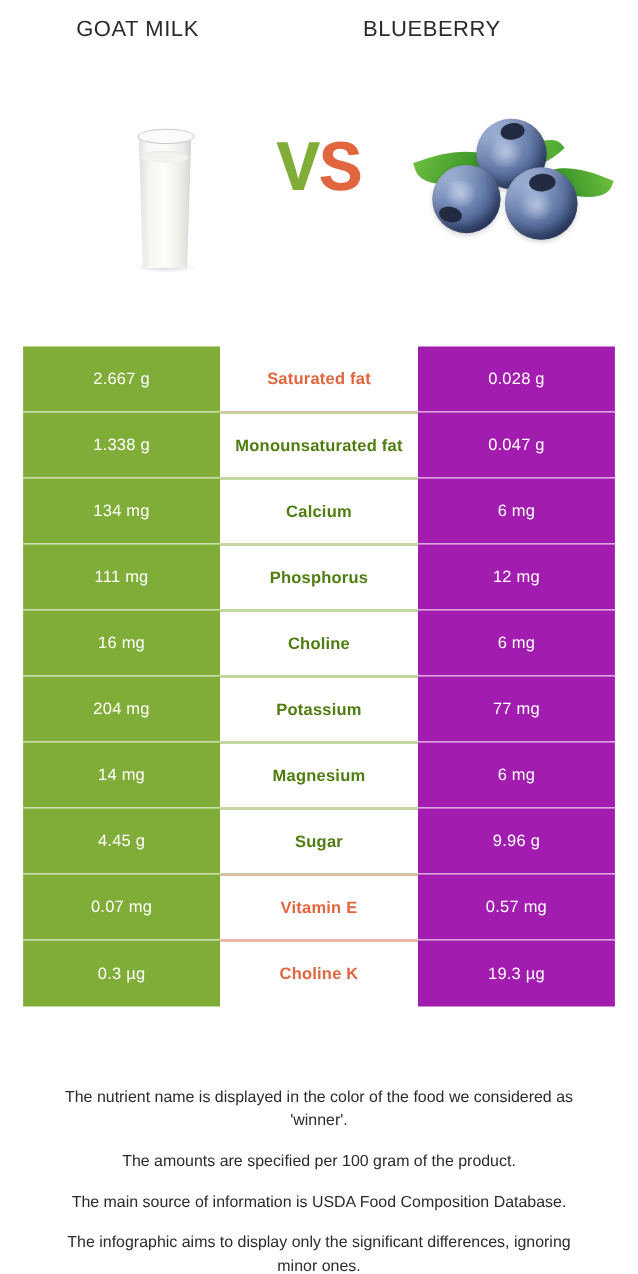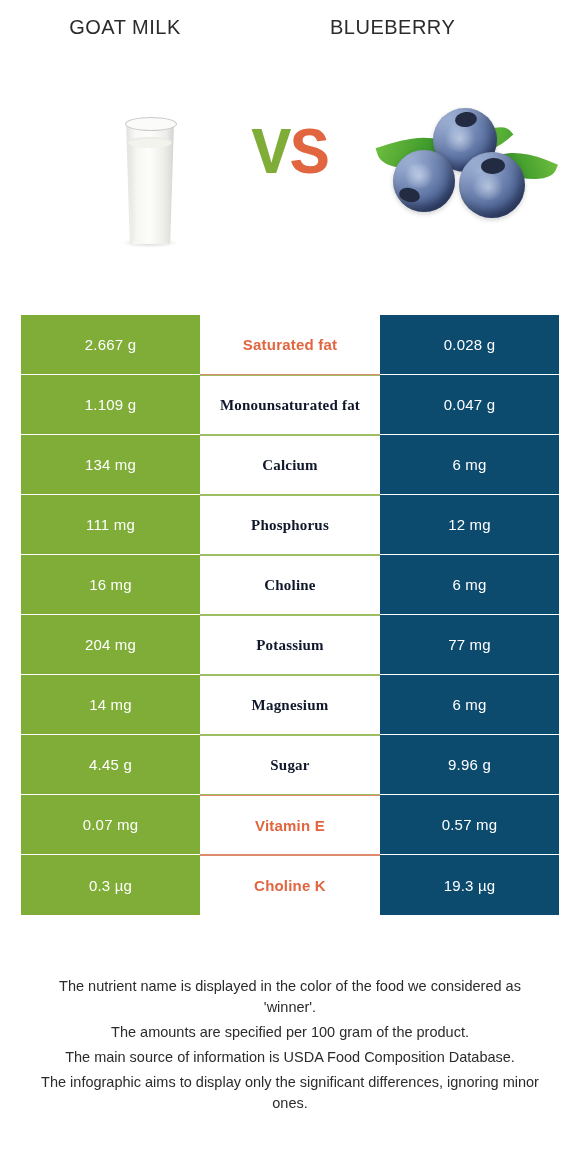--- a/index.html
+++ b/index.html
@@ -210,32 +210,31 @@
     color: #ffffff;
     border-bottom: 1.5px solid #ffffff;
   }
   .cell-mid {
     width: 180px;
     background: #ffffff;
     font-weight: 700;
   }
   .cell-right {
     width: 179px;
-    background: #0c4a6e;
+    background: #a21caf;
     color: #ffffff;
     border-bottom: 1.5px solid #ffffff;
   }
   .row:last-child .cell-left,
   .row:last-child .cell-right { border-bottom: none; }
 
   .cell-mid.win-green {
-    color: #0f172a;
+    color: #4d7c0f;
     border-top: 1px solid #9dbd63;
     border-bottom: 1px solid #9dbd63;
-    font-family: Liberation Serif, serif;
   }
   .cell-mid.win-orange {
     color: #e1653f;
     border-top: 1px solid #dd8b6e;
     border-bottom: 1px solid #dd8b6e;
     text-align: center;
   }
   .row:first-child .cell-mid { border-top: none; }
   .row:last-child .cell-mid { border-bottom: none; }
 
@@ -244,21 +243,21 @@
     position: absolute;
     left: 30px;
     top: 972px;
     width: 520px;
     text-align: center;
     font-size: 14.5px;
     line-height: 21px;
     color: #2b2b2b;
     font-weight: 400;
   }
-  .footer p { margin: 4px; }
+  .footer p { margin: 16px; }
 </style>
 </head>
 <body>
 
 <div class="page">
 
   <div class="header">
 
     <div class="titles">
       <div class="food-title title-left">Goat milk</div>
@@ -297,21 +296,21 @@
     </div>
   </div>
 
   <div class="table" id="nutrient-table">
       <div class="row">
         <div class="cell cell-left">2.667 g</div>
         <div class="cell cell-mid win-orange">Saturated fat</div>
         <div class="cell cell-right">0.028 g</div>
       </div>
       <div class="row">
-        <div class="cell cell-left">1.109 g</div>
+        <div class="cell cell-left">1.338 g</div>
         <div class="cell cell-mid win-green">Monounsaturated fat</div>
         <div class="cell cell-right">0.047 g</div>
       </div>
       <div class="row">
         <div class="cell cell-left">134 mg</div>
         <div class="cell cell-mid win-green">Calcium</div>
         <div class="cell cell-right">6 mg</div>
       </div>
       <div class="row">
         <div class="cell cell-left">111 mg</div>

